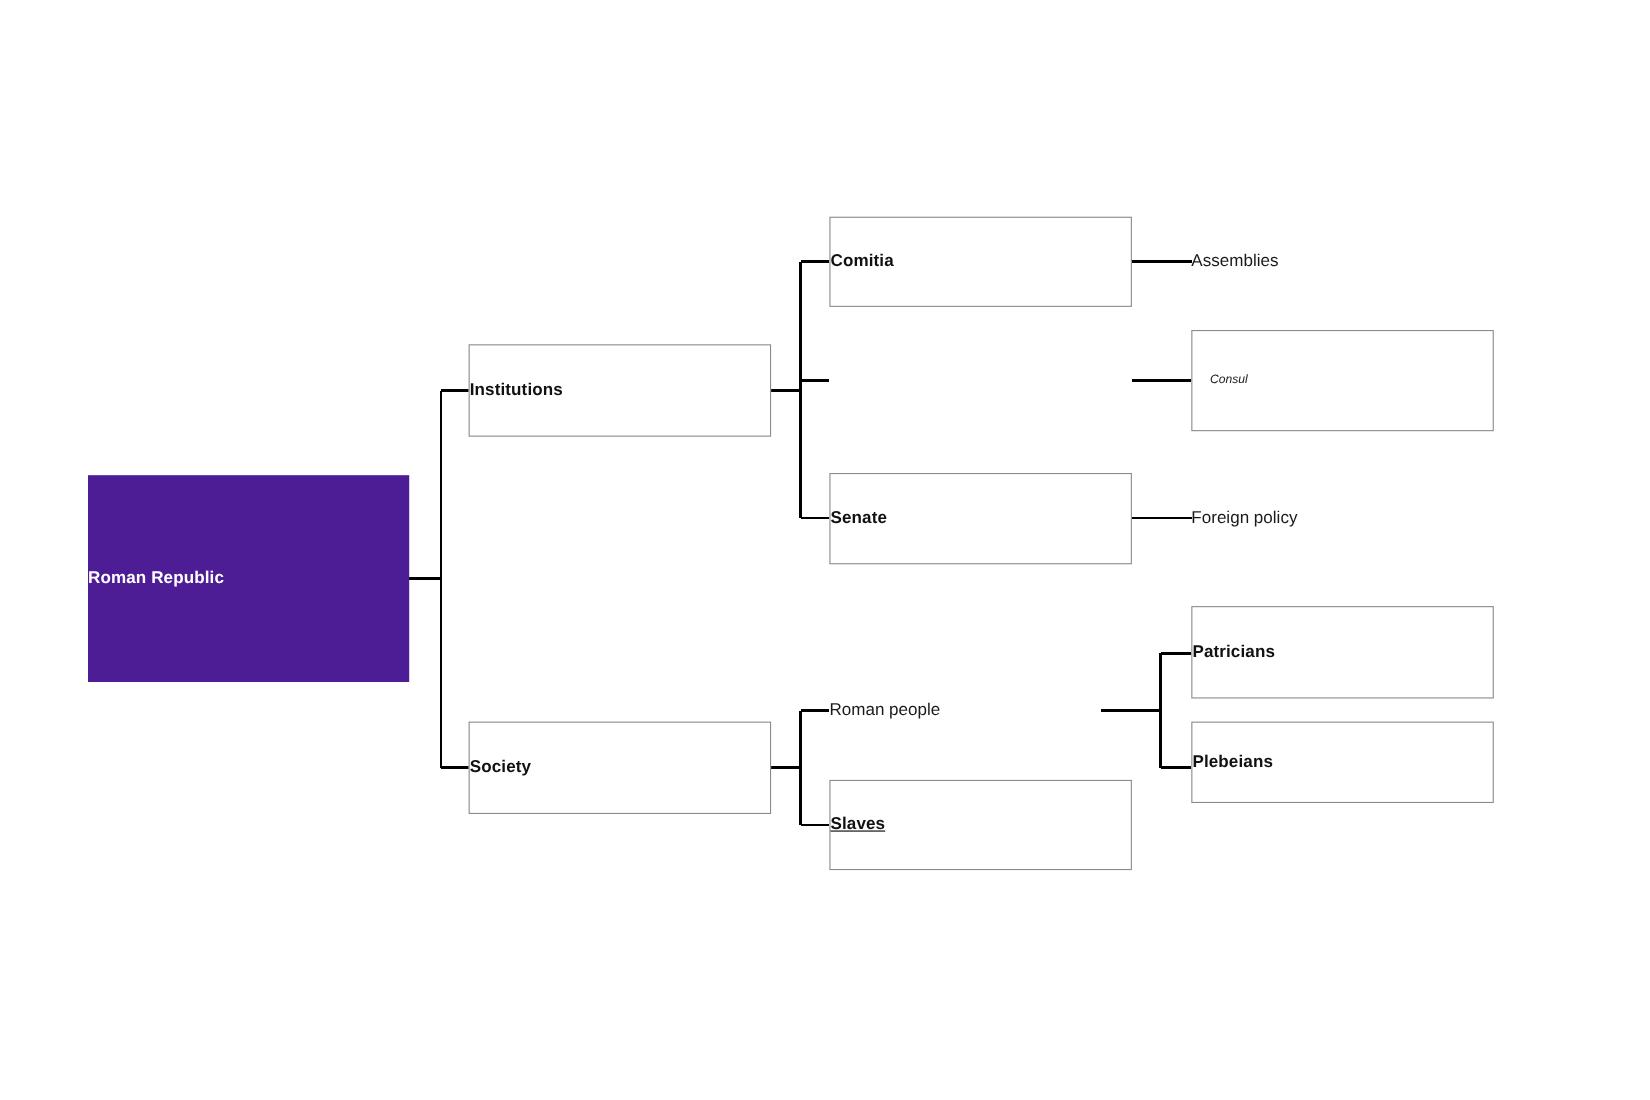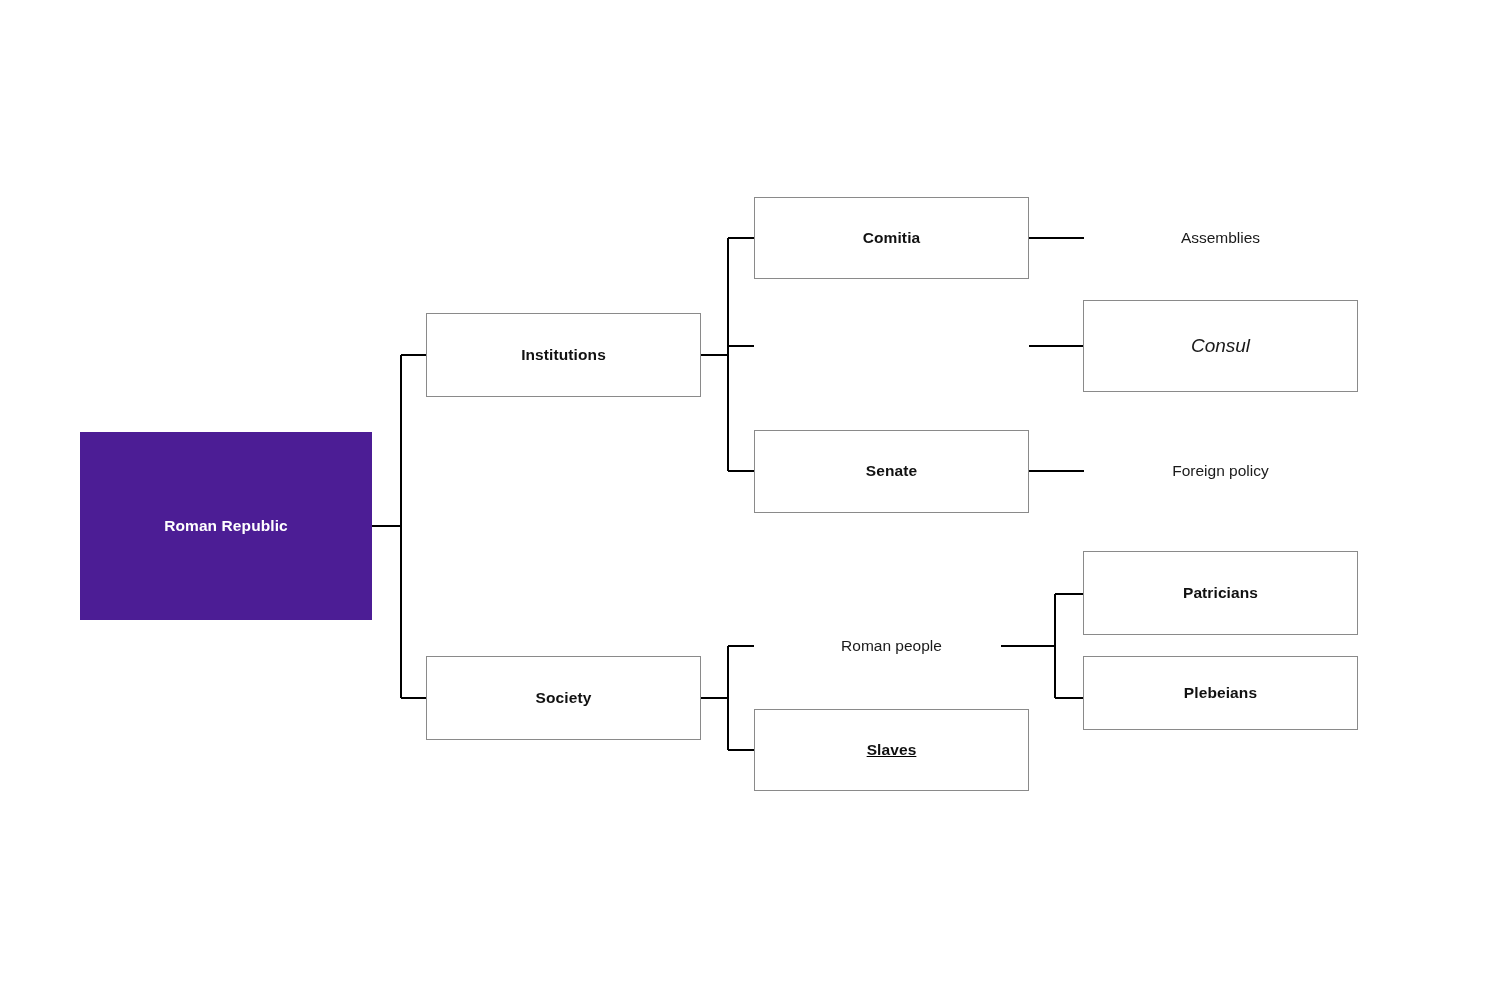--- a/index.html
+++ b/index.html
@@ -26,21 +26,21 @@
     top: 0;
     width: 1500px;
     height: 1000px;
     pointer-events: none;
   }
   .node {
     position: absolute;
     box-sizing: border-box;
     display: flex;
     align-items: center;
-    justify-content: center;
+    justify-content: flex-start;
     text-align: center;
   }
   .node.boxed {
     border: 1px solid #8a8a8a;
     background: #ffffff;
   }
   .node.root {
     border: none;
     background: #4c1d95;
   }
@@ -61,22 +61,23 @@
     letter-spacing: 0.1px;
   }
   .lbl-plain {
     font-weight: normal;
     font-size: 15.5px;
     color: #1a1a1a;
   }
   .lbl-italic {
     font-weight: normal;
     font-style: italic;
-    font-size: 19px;
+    font-size: 11px;
     color: #1a1a1a;
+    margin-left: 16px;
   }
   .node.plain {
     border: none;
     background: transparent;
   }
 </style>
 </head>
 <body>
 
 <div id="diagram">

